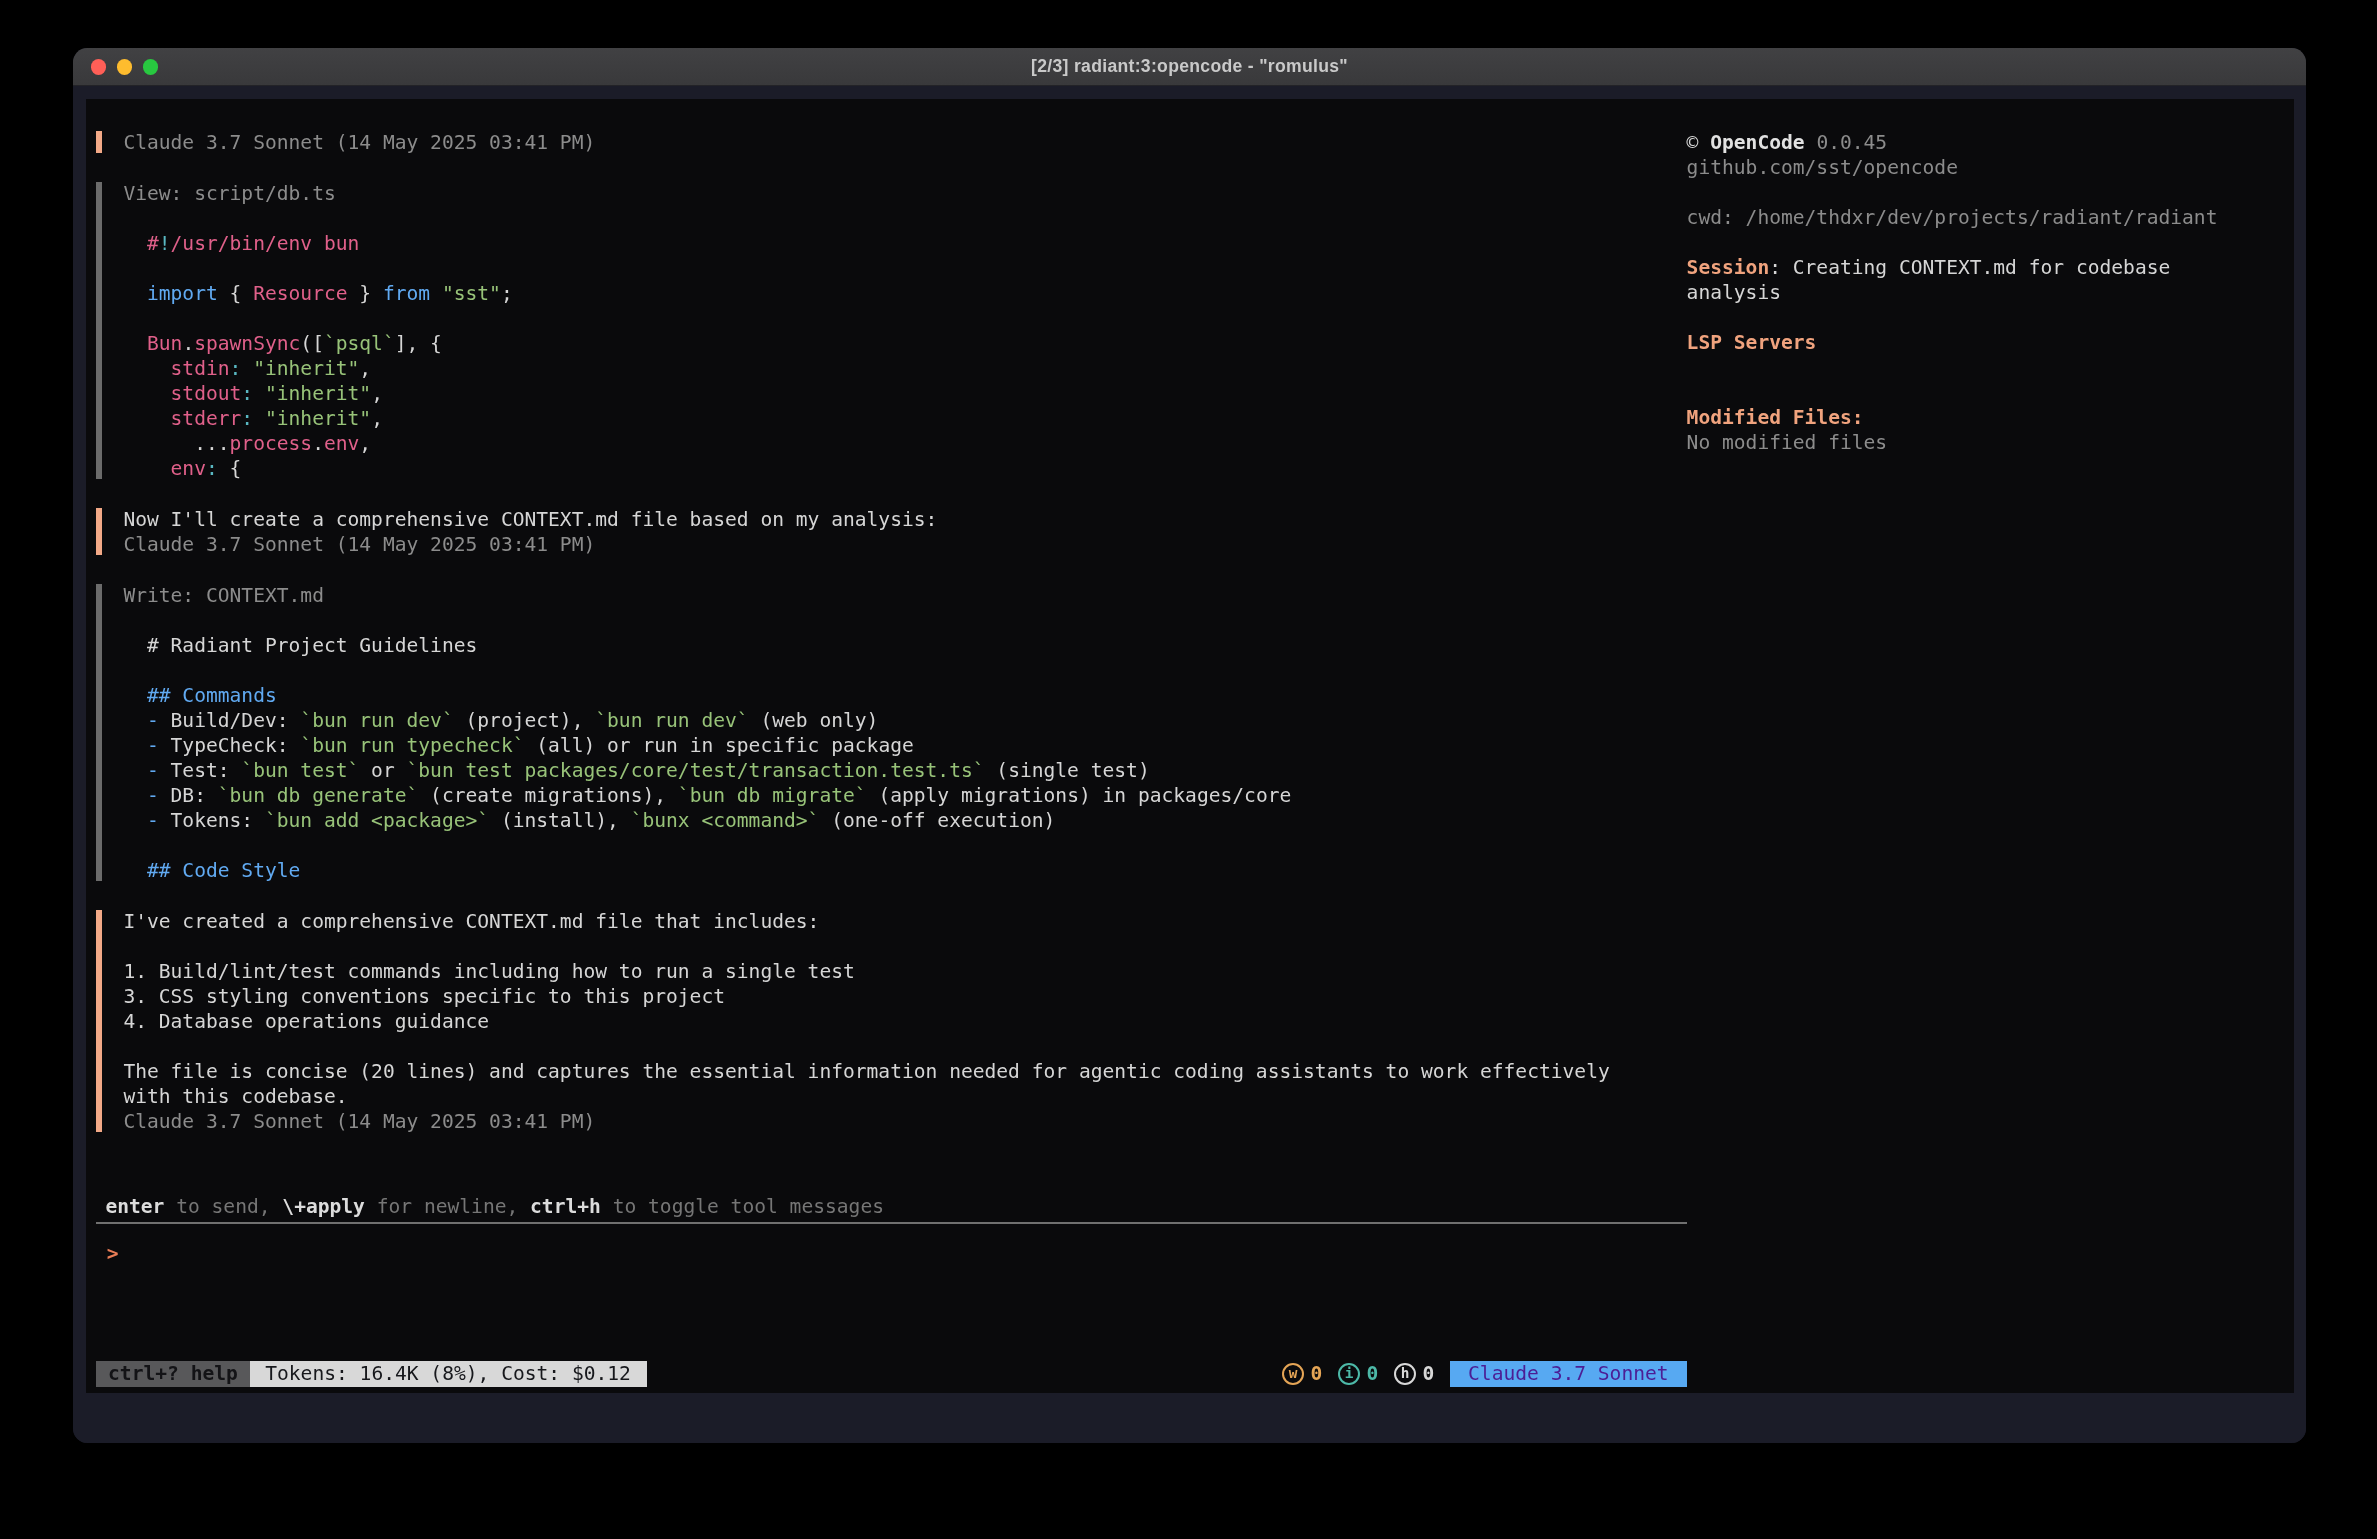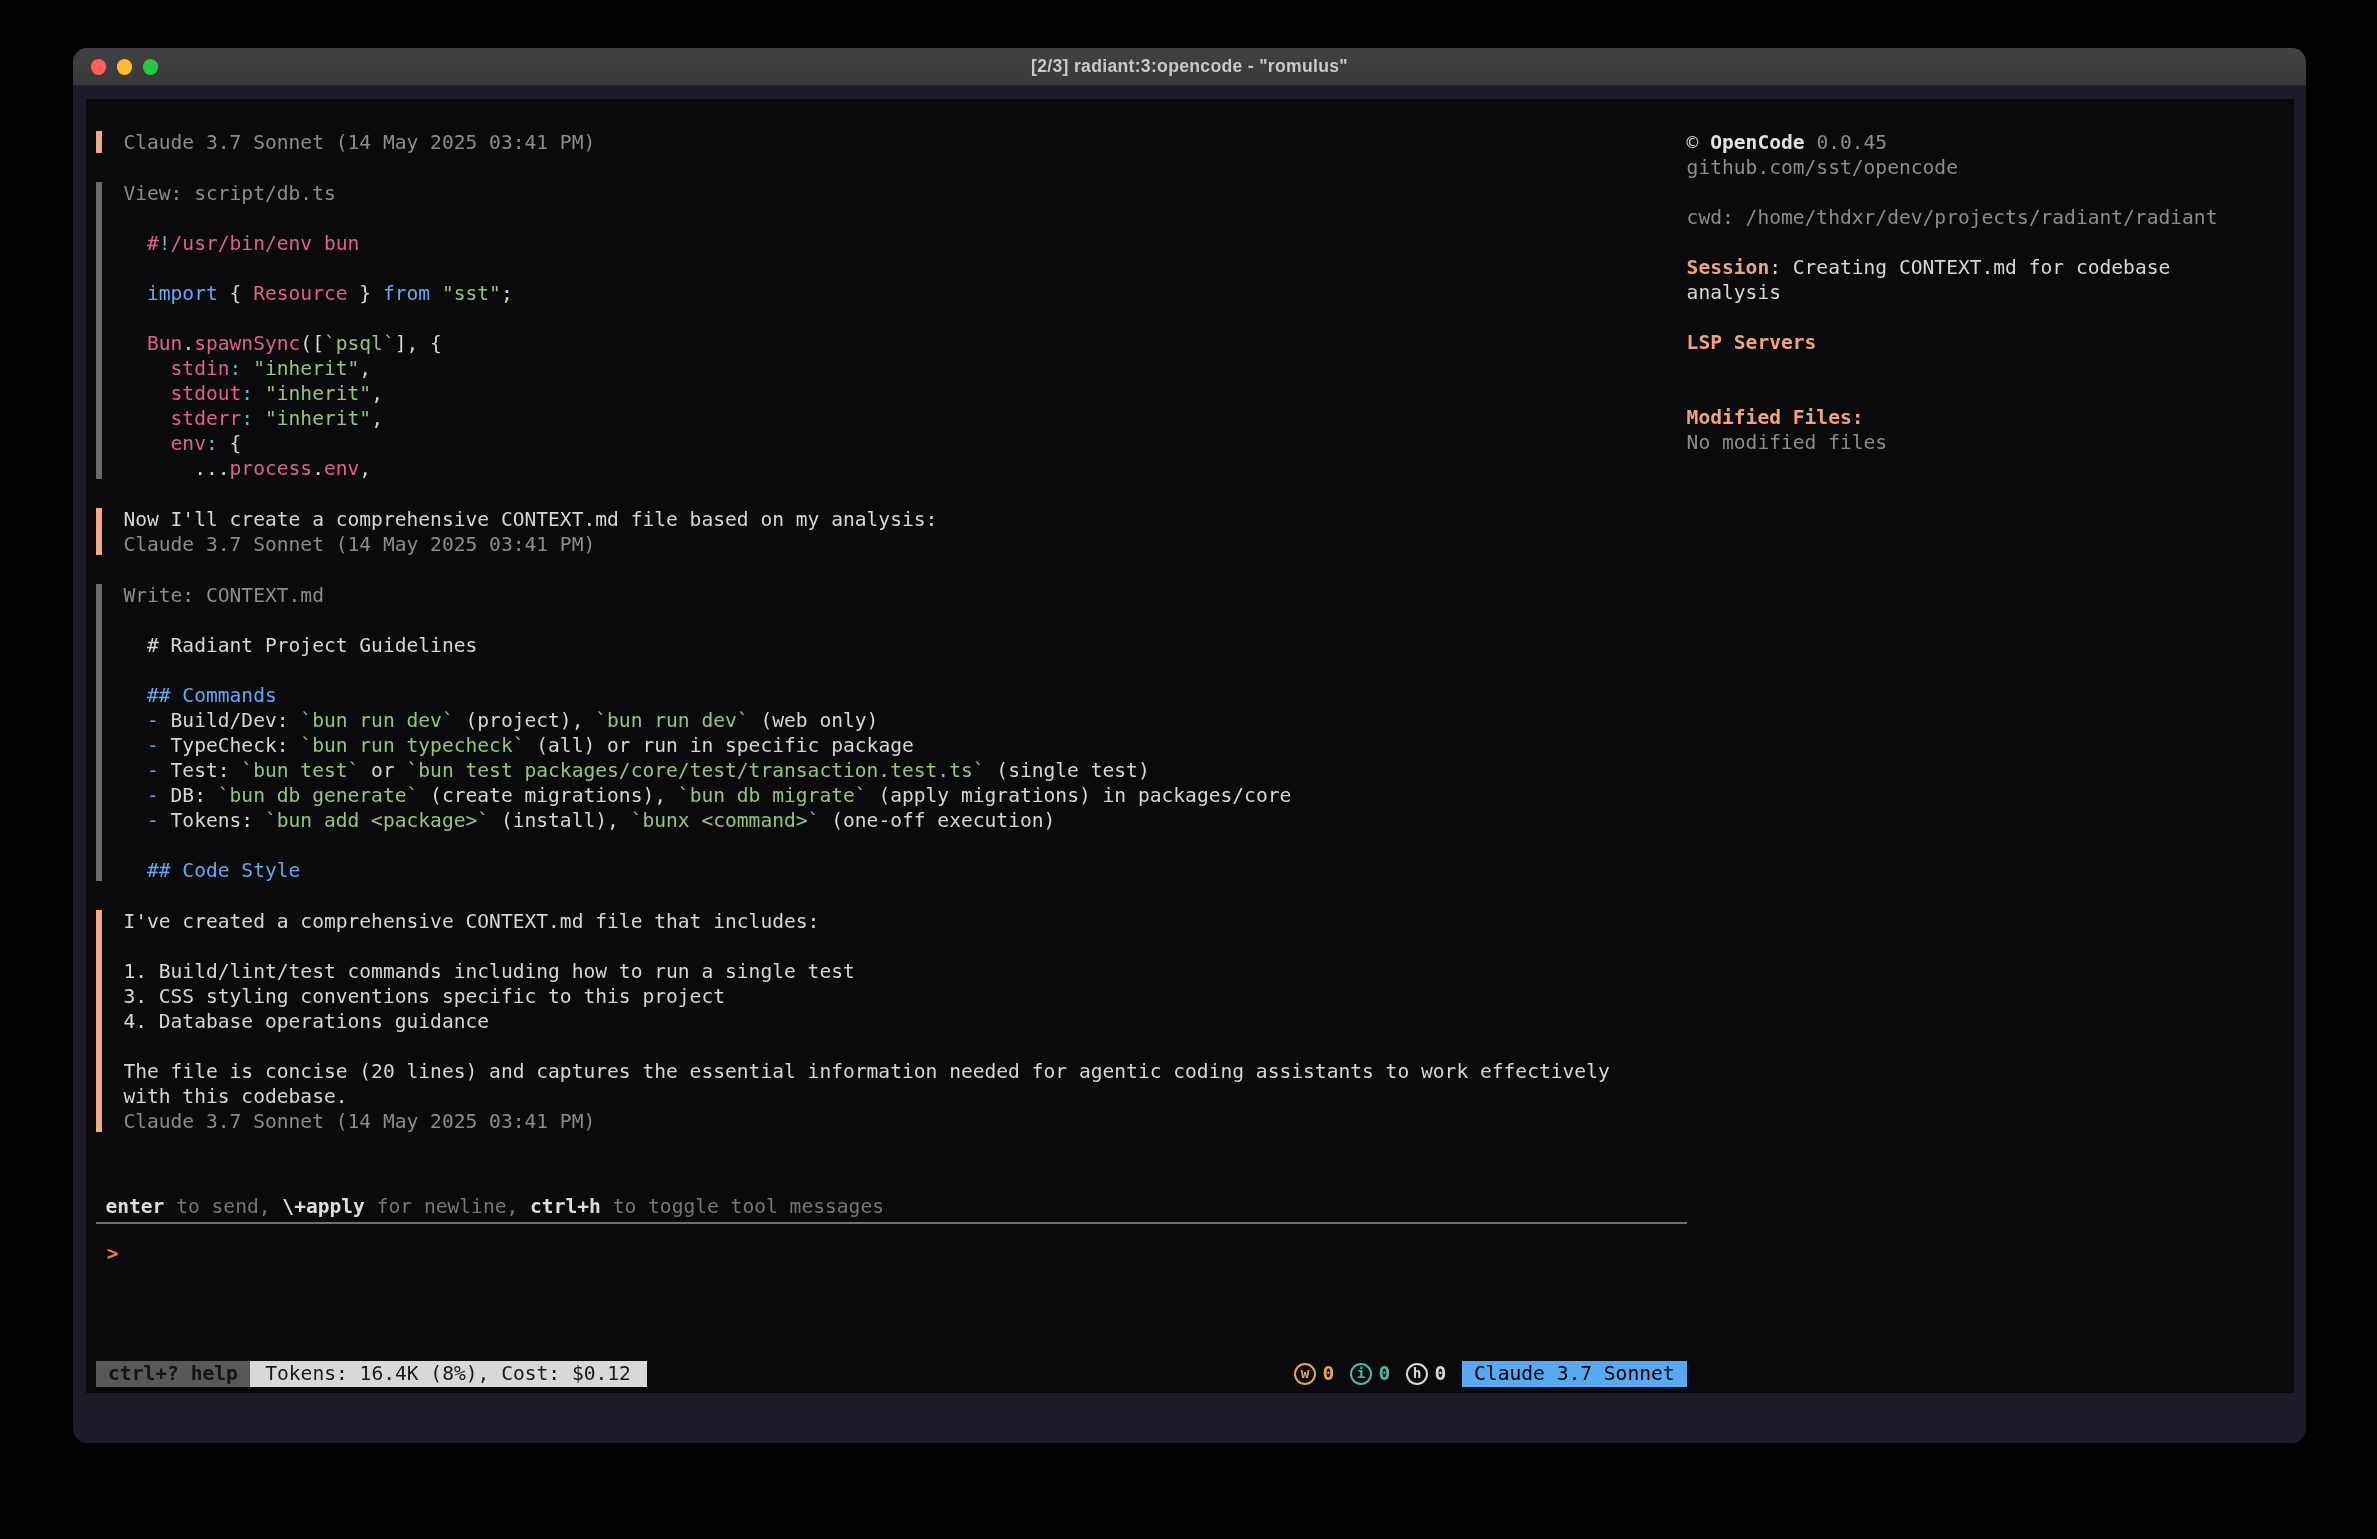--- a/index.html
+++ b/index.html
@@ -72,21 +72,21 @@
   .counter { display:flex; align-items:center; gap:6.5px; }
   .counter-icon {
     width:22px; height:22px; border:2px solid currentColor; border-radius:50%;
     display:inline-flex; align-items:center; justify-content:center;
     font-size:14.4px; font-weight:700;
   }
   .counter-count { font-weight:700; }
   .c-orange { color:#e5a556; }
   .c-teal { color:#4db9a8; }
   .c-white { color:#d8d8d8; }
-  .chip.model { background:#57a9f2; color:#000000; padding:0 12px; }
+  .chip.model { background:#57a9f2; color:#4c1d95; padding:0 18px; }
 
   
   .sidebar { width:607px; padding:31px 39px 0 0; }
   .sb-line { min-height:25px; }
   .sb-bold-white { color:#e2e2e2; font-weight:700; }
   .sb-white { color:#d6d6d6; }
   .sb-dim { color:#8c8c8c; }
   .sb-accent { color:#f0a37e; font-weight:700; }
   .mt1 { margin-top:25px; }
   .mt2 { margin-top:50px; }
@@ -129,22 +129,22 @@
                 <div class="line"><span class="tok-dim">View: script/db.ts</span></div>
                 <div class="line">&nbsp;</div>
                 <div class="line"><span class="tok-plain">  </span><span class="tok-pink">#</span><span class="tok-teal">!</span><span class="tok-pink">/usr/bin/env bun</span></div>
                 <div class="line">&nbsp;</div>
                 <div class="line"><span class="tok-plain">  </span><span class="tok-blue">import</span><span class="tok-plain"> { </span><span class="tok-pink">Resource</span><span class="tok-plain"> } </span><span class="tok-blue">from</span><span class="tok-plain"> </span><span class="tok-green">"sst"</span><span class="tok-plain">;</span></div>
                 <div class="line">&nbsp;</div>
                 <div class="line"><span class="tok-plain">  </span><span class="tok-pink">Bun</span><span class="tok-plain">.</span><span class="tok-pink">spawnSync</span><span class="tok-plain">([</span><span class="tok-green">`psql`</span><span class="tok-plain">], {</span></div>
                 <div class="line"><span class="tok-plain">    </span><span class="tok-pink">stdin</span><span class="tok-teal">:</span><span class="tok-plain"> </span><span class="tok-green">"inherit"</span><span class="tok-plain">,</span></div>
                 <div class="line"><span class="tok-plain">    </span><span class="tok-pink">stdout</span><span class="tok-teal">:</span><span class="tok-plain"> </span><span class="tok-green">"inherit"</span><span class="tok-plain">,</span></div>
                 <div class="line"><span class="tok-plain">    </span><span class="tok-pink">stderr</span><span class="tok-teal">:</span><span class="tok-plain"> </span><span class="tok-green">"inherit"</span><span class="tok-plain">,</span></div>
+                <div class="line"><span class="tok-plain">      ...</span><span class="tok-pink">process</span><span class="tok-plain">.</span><span class="tok-pink">env</span><span class="tok-plain">,</span></div>
                 <div class="line"><span class="tok-plain">    </span><span class="tok-pink">env</span><span class="tok-teal">:</span><span class="tok-plain"> {</span></div>
-                <div class="line"><span class="tok-plain">      ...</span><span class="tok-pink">process</span><span class="tok-plain">.</span><span class="tok-pink">env</span><span class="tok-plain">,</span></div>
               </div>
               <div class="block bar-orange">
                 <span class="bar"></span>
                 <div class="line"><span class="tok-plain">Now I'll create a comprehensive CONTEXT.md file based on my analysis:</span></div>
                 <div class="line"><span class="tok-dim">Claude 3.7 Sonnet (14 May 2025 03:41 PM)</span></div>
               </div>
               <div class="block bar-gray">
                 <span class="bar"></span>
                 <div class="line"><span class="tok-dim">Write: CONTEXT.md</span></div>
                 <div class="line">&nbsp;</div>

